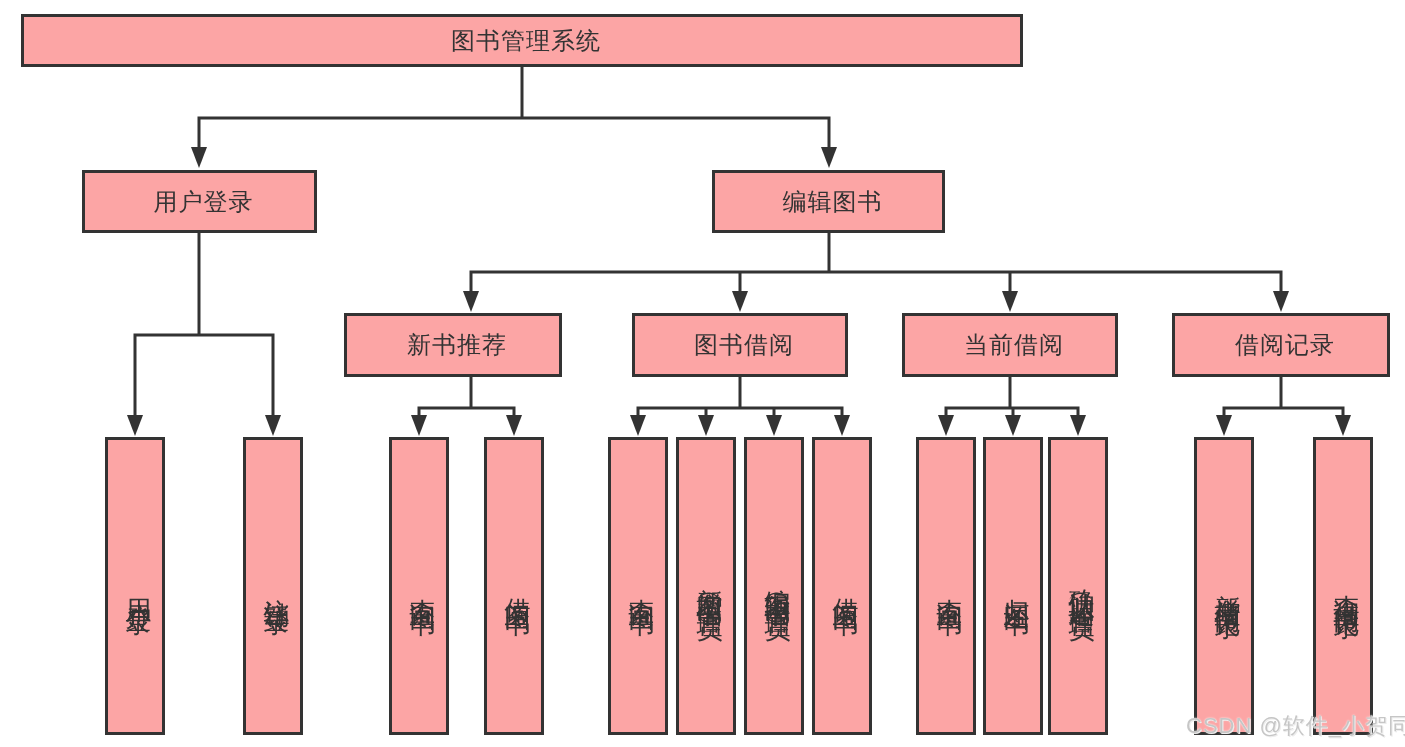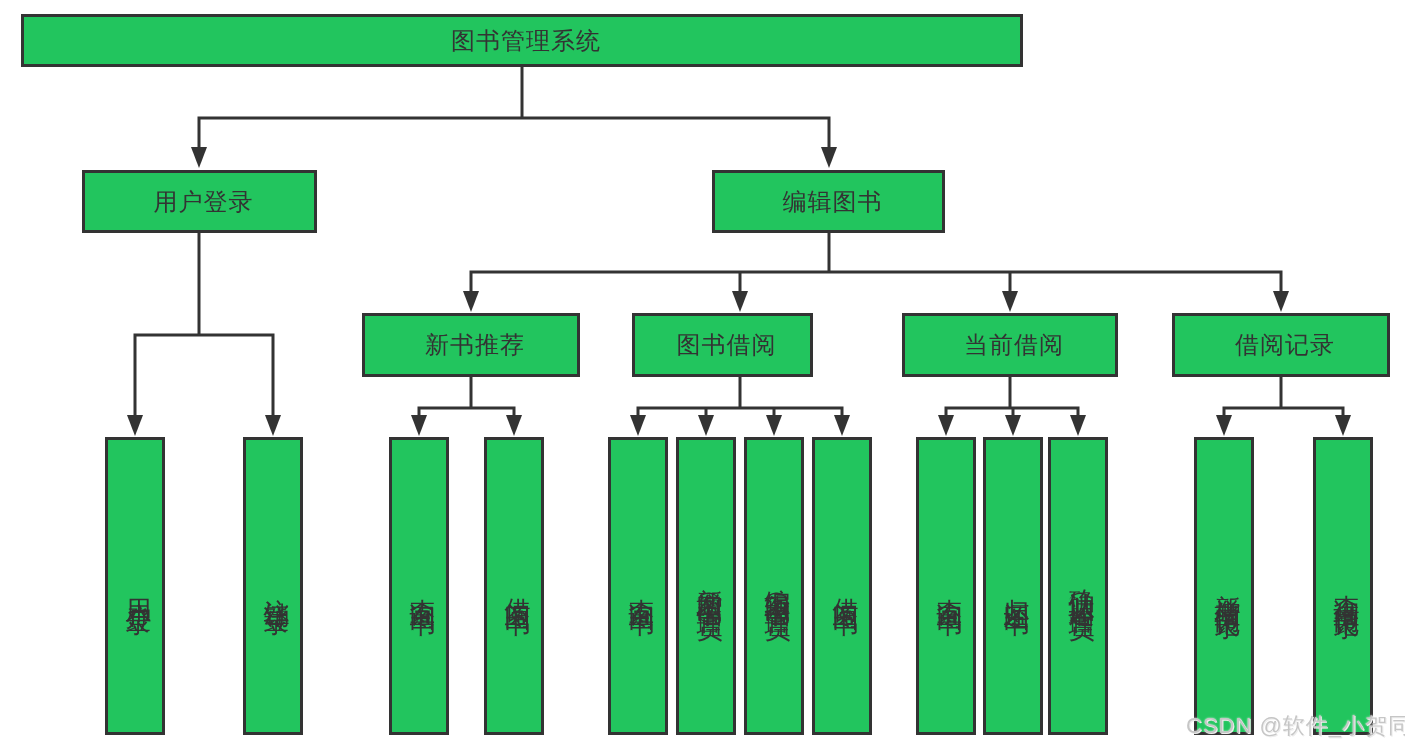--- a/index.html
+++ b/index.html
@@ -7,21 +7,21 @@
     position:relative;
     width:1405px;height:747px;
     background:#ffffff;
     font-family:"Liberation Sans",sans-serif;
     overflow:hidden;
   }
   #wires{position:absolute;left:0;top:0;width:1405px;height:747px;}
   .box{
     position:absolute;
     box-sizing:border-box;
-    background:#22c55e;
+    background:#fca5a5;
     border:3px solid #333333;
     display:flex;align-items:center;justify-content:center;
     color:#333333;
     font-size:24px;
     letter-spacing:1px;
     text-align:center;
     z-index:2;
     padding-left:8px;
   }
   .vbox{font-size:26px;}
@@ -104,24 +104,24 @@
     <span>图书管理系统</span>
   </div>
 
   <div class="box" style="left:82px;top:170px;width:235px;height:63px;">
     <span>用户登录</span>
   </div>
   <div class="box" style="left:712px;top:170px;width:233px;height:63px;">
     <span>编辑图书</span>
   </div>
 
-  <div class="box" style="left:362px;top:313px;width:218px;height:64px;">
+  <div class="box" style="left:344px;top:313px;width:218px;height:64px;">
     <span>新书推荐</span>
   </div>
-  <div class="box" style="left:632px;top:313px;width:181px;height:64px;">
+  <div class="box" style="left:632px;top:313px;width:216px;height:64px;">
     <span>图书借阅</span>
   </div>
   <div class="box" style="left:1172px;top:313px;width:218px;height:64px;">
     <span>借阅记录</span>
   </div>
   <div class="box" style="left:902px;top:313px;width:216px;height:64px;">
     <span>当前借阅</span>
   </div>
 
   <div class="box vbox" style="left:105px;top:437px;width:60px;height:298px;">

